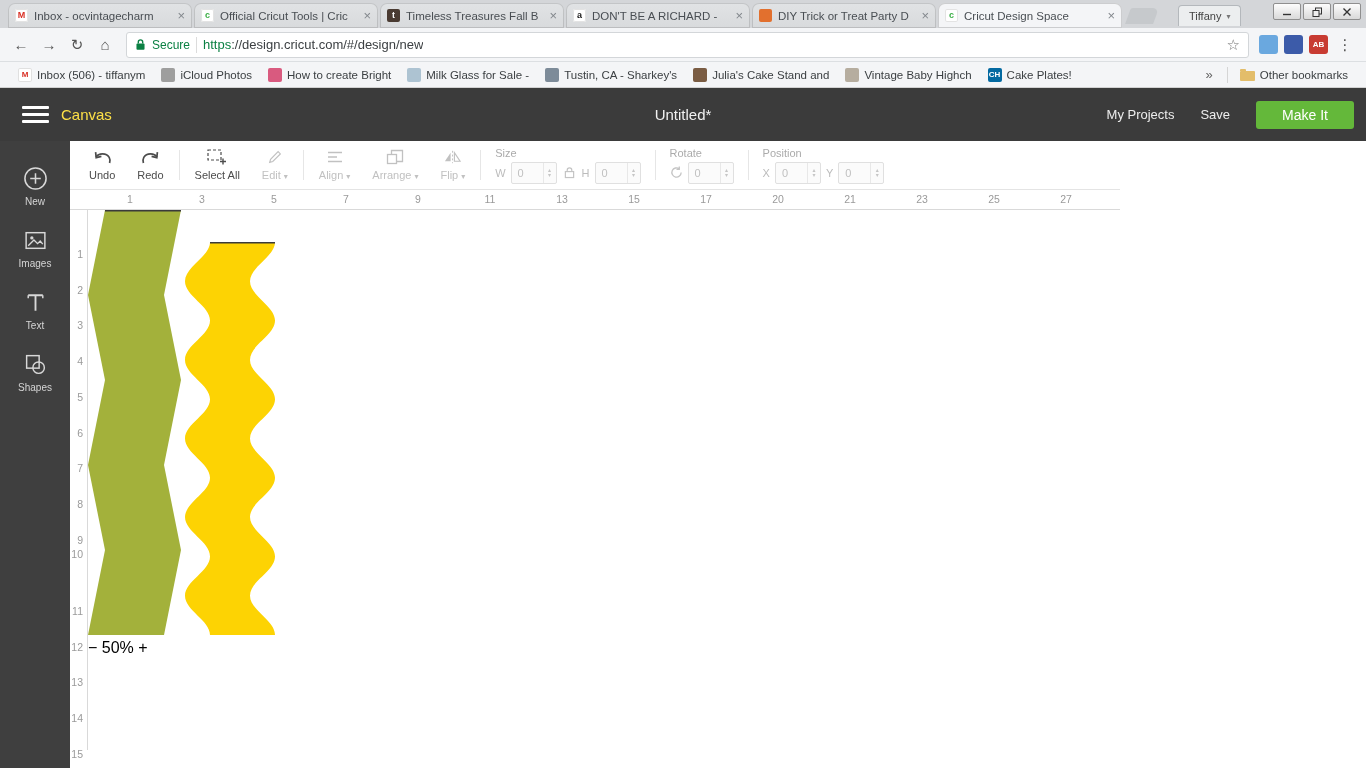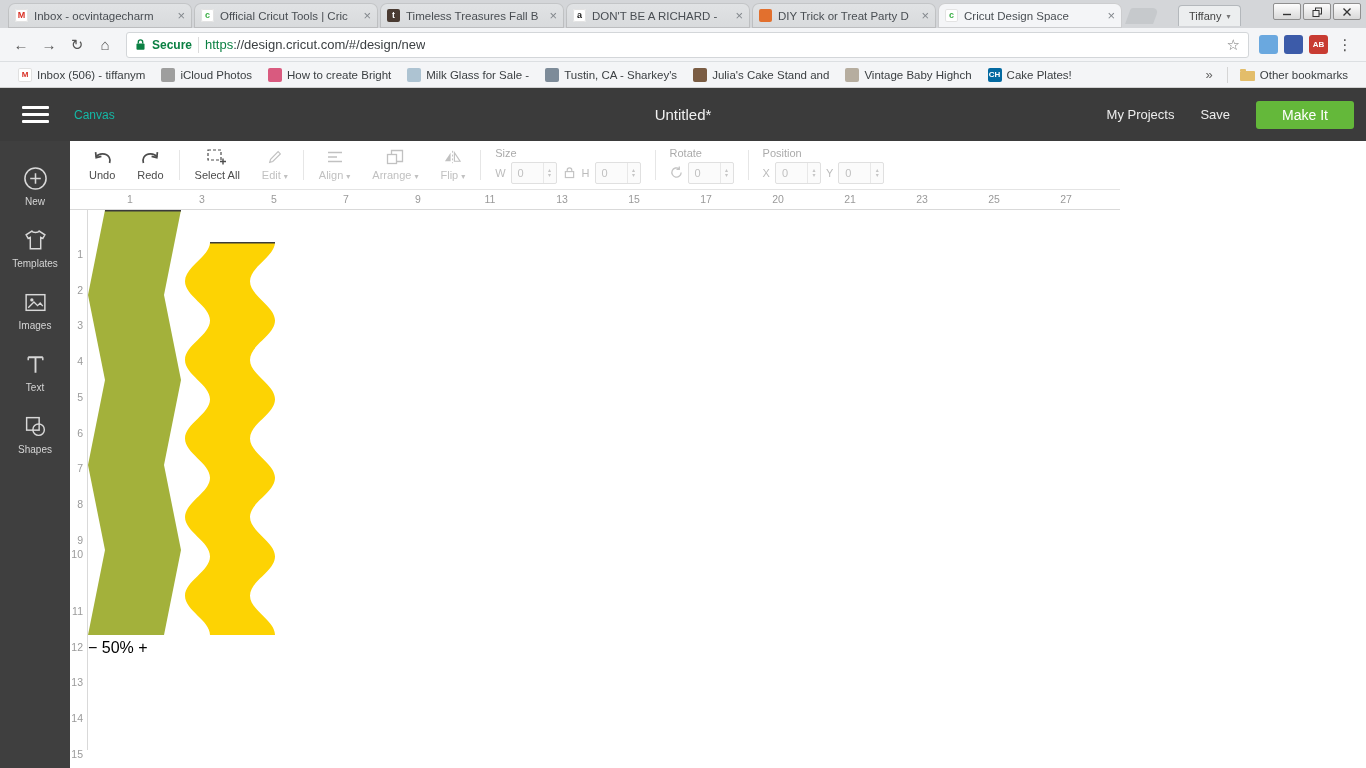--- a/index.html
+++ b/index.html
@@ -17,40 +17,40 @@
 .tab-close{color:#82878c;font-size:13px;line-height:1}
 .newtab-stub{width:28px;height:16px;background:#c6c9cc;border-radius:2px 6px 0 0;margin:0 6px 4px 4px;transform:skewX(-20deg)}
 .profile-chip{height:21px;margin:0 0 2px 16px;padding:0 10px;background:#eceeef;border:1px solid #b4b8bc;border-bottom:none;border-radius:4px 4px 0 0;font-size:11px;color:#444;display:flex;align-items:center;gap:5px}
 .pcaret{font-size:8px;color:#777}
 .winctls{position:absolute;right:5px;top:3px;display:flex;gap:2px}
 .winbtn{width:28px;height:17px;background:linear-gradient(#fdfdfd,#d9d9d9);border:1px solid #8f8f8f;border-radius:2px;display:flex;align-items:center;justify-content:center}
 
 .addrbar{position:absolute;left:0;top:28px;width:100%;height:34px;background:#f4f5f7;display:flex;align-items:center;padding:0 8px;gap:2px;border-bottom:1px solid #dcdfe2}
 .navbtn{width:26px;height:26px;display:flex;align-items:center;justify-content:center;font-size:15px;color:#555;flex:none}
 .omnibox{flex:1;height:26px;background:#fff;border:1px solid #d3d6d9;border-radius:3px;display:flex;align-items:center;padding:0 8px;gap:6px;margin:0 6px;min-width:0}
-.secure{color:#0b8043;font-size:12px;font-weight:700}
+.secure{color:#0b8043;font-size:12px;font-weight:400}
 .omni-divider{width:1px;height:16px;background:#dcdcdc}
 .url{font-size:13px;color:#3c4043;white-space:nowrap;overflow:hidden}
 .url .scheme{color:#0b8043}
 .star{margin-left:auto;color:#767676;font-size:15px}
 .extico{width:19px;height:19px;border-radius:3px;display:flex;align-items:center;justify-content:center;font-size:8px;font-weight:700;color:#fff;flex:none;margin:0 2px}
 
 .bmbar{position:absolute;left:0;top:62px;width:100%;height:26px;background:#f4f5f7;border-bottom:1px solid #d2d2d2;display:flex;align-items:center;padding:0 10px;font-size:11.5px;color:#3c4043}
 .bmitems{display:flex;flex:1;overflow:hidden}
 .bm{display:flex;align-items:center;gap:5px;padding:0 8px;white-space:nowrap}
 .bm .favicon{width:14px;height:14px}
 .bm-overflow{color:#666;font-size:13px;padding:0 10px}
 .bm-sep{width:1px;height:16px;background:#d5d5d5;margin:0 4px}
 .folderic{position:relative;width:15px;height:10px;background:#e3bd6a;border-radius:1px;margin-top:2px}
 .folderic::before{content:"";position:absolute;top:-2px;left:0;width:6px;height:2px;background:#e3bd6a;border-radius:1px 1px 0 0}
 
 .appheader{position:absolute;left:0;top:88px;width:100%;height:53px;background:#3b3b3b;display:flex;align-items:center;color:#fff}
 .hamburger{width:27px;margin-left:22px}
 .hamburger span{display:block;height:3px;background:#fff;margin:4px 0;border-radius:1px}
-.hdr-canvas{margin-left:25px;font-size:12px;color:#14b8a6}
+.hdr-canvas{margin-left:12px;font-size:15px;color:#fde047}
 .hdr-title{position:absolute;left:50%;transform:translateX(-50%);font-size:15px;color:#f1f1f1}
 .hdr-right{margin-left:auto;display:flex;align-items:center;gap:26px;margin-right:12px;font-size:13px;color:#ededed}
 .makeit{color:#fff;font-size:14px;padding:6px 26px;border-radius:3px}
 
 .sidenav{position:absolute;left:0;top:141px;width:70px;height:627px;background:#3f3f3f;display:flex;flex-direction:column;align-items:center;padding-top:14px}
 .navitem{display:flex;flex-direction:column;align-items:center;gap:5px;color:#d5d5d5;font-size:10px;width:100%;padding:10px 0}
 .navic{height:26px;display:flex;align-items:center}
 
 .toolbar{position:absolute;left:70px;top:141px;width:1050px;height:49px;background:#fff;border-bottom:1px solid #e4e4e4;display:flex;align-items:center;padding:0 8px}
 .tbtn{display:flex;flex-direction:column;align-items:center;justify-content:center;gap:4px;font-size:11px;color:#4c4c4c;padding:0 11px;height:100%}
@@ -259,28 +259,20 @@
 
   <div class="sidenav" id="sidenav">
       <div class="navitem">
         <span class="navic">
           <svg width="25" height="25" viewBox="0 0 26 26">
             <circle cx="13" cy="13" r="11" fill="none" stroke="#d8d8d8" stroke-width="1.6"></circle>
             <path d="M13 7.5V18.5M7.5 13H18.5" stroke="#d8d8d8" stroke-width="1.6"></path>
           </svg>
         </span>
         <span>New</span>
-      </div>
-      <div class="navitem">
-        <span class="navic">
-          <svg width="25" height="25" viewBox="0 0 24 24">
-            <path d="M8.5 3L3 6.5L5 10L7 9V20H17V9L19 10L21 6.5L15.5 3C14.5 4.8 9.5 4.8 8.5 3Z" fill="none" stroke="#d8d8d8" stroke-width="1.4"></path>
-          </svg>
-        </span>
-        <span>Templates</span>
       </div>
       <div class="navitem">
         <span class="navic">
           <svg width="25" height="25" viewBox="0 0 24 24">
             <rect x="3" y="4.5" width="18" height="15" fill="none" stroke="#d8d8d8" stroke-width="1.4"></rect>
             <circle cx="8.5" cy="9.5" r="1.6" fill="#d8d8d8"></circle>
             <path d="M5 17L10.5 11.5L14 15L16.5 12.5L19 15.5" fill="none" stroke="#d8d8d8" stroke-width="1.3"></path>
           </svg>
         </span>
         <span>Images</span>

